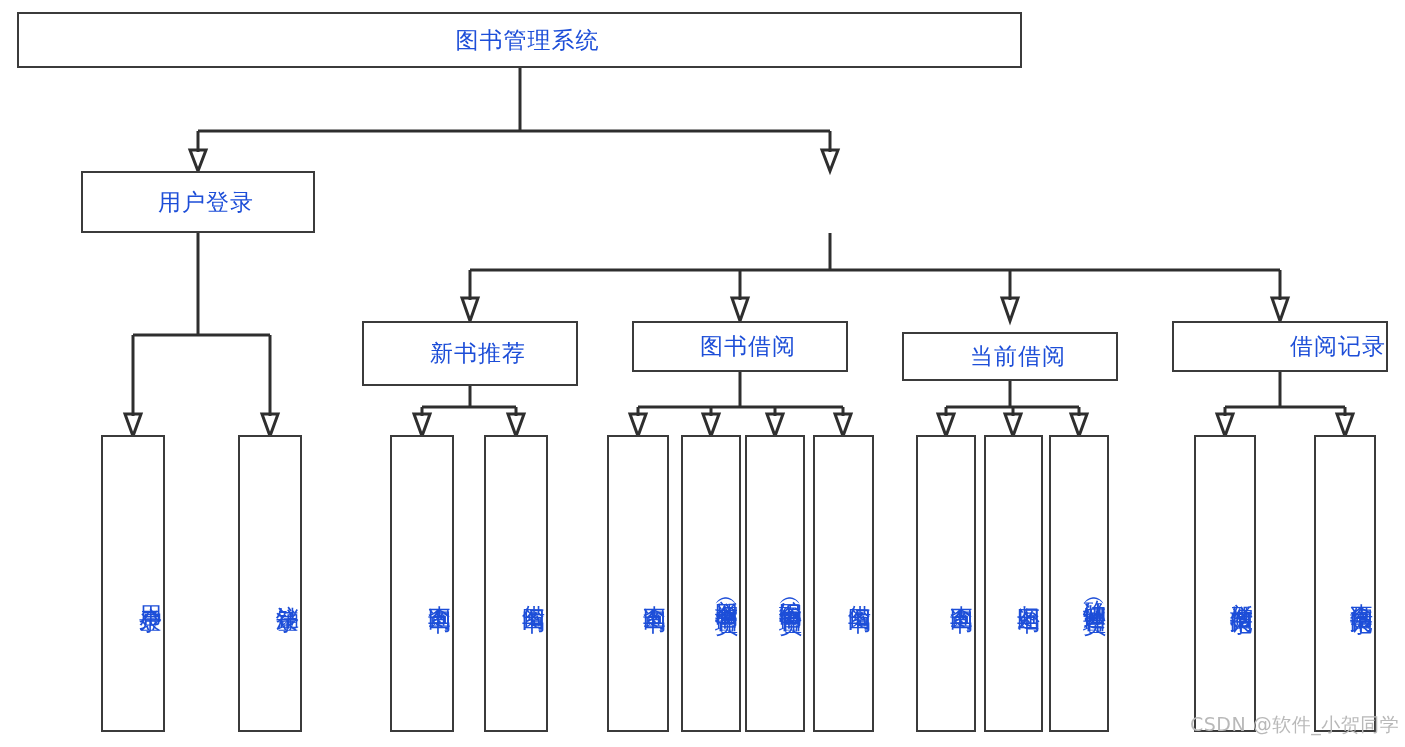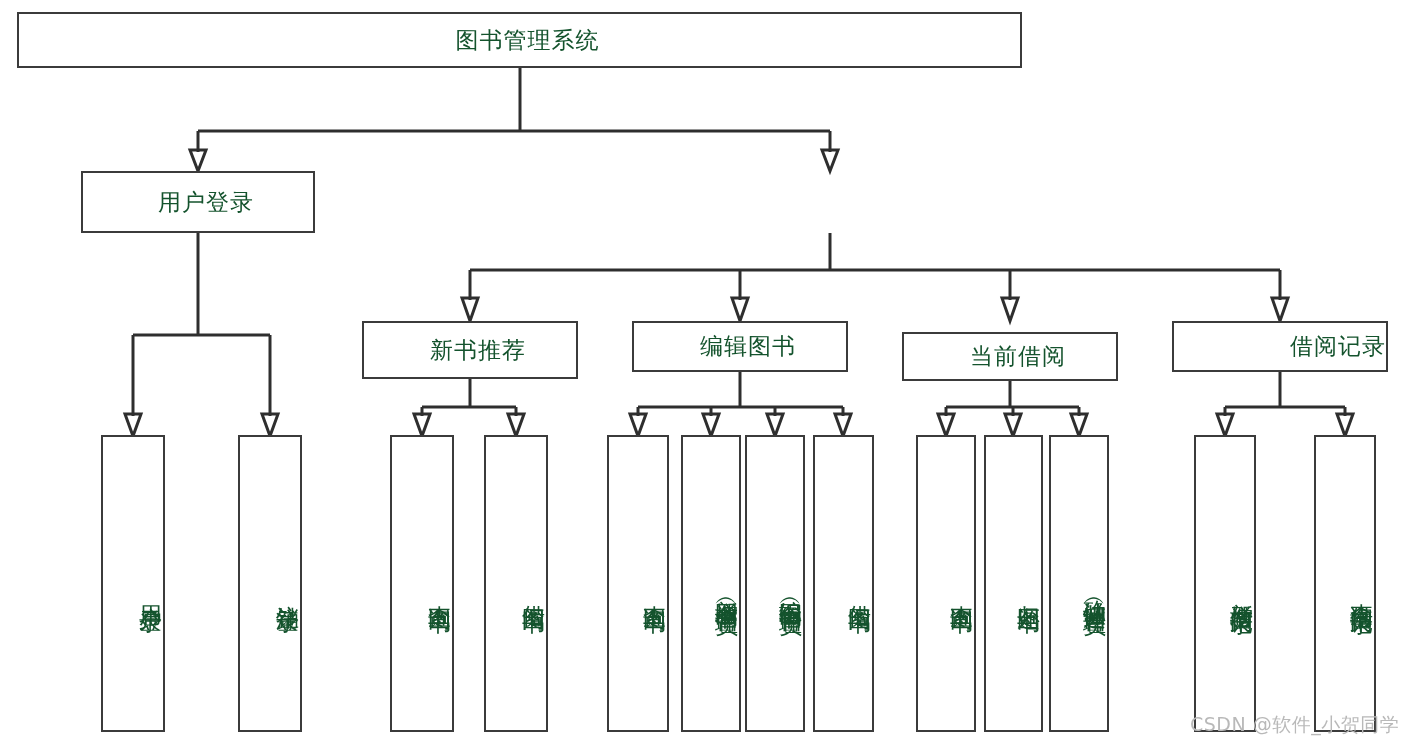--- a/index.html
+++ b/index.html
@@ -18,21 +18,21 @@
     overflow: hidden;
   }
   .node {
     position: absolute;
     box-sizing: border-box;
     border: 2px solid #3b3b3b;
     background: #ffffff;
     display: flex;
     align-items: center;
     justify-content: center;
-    color: #14532d;
+    color: #1d4ed8;
     padding-left: 16px;
   }
   .node.horiz {
     font-size: 23px;
     letter-spacing: 1px;
   }
   .node.vert {
     writing-mode: vertical-rl;
     text-orientation: upright;
     font-size: 23px;
@@ -142,25 +142,25 @@
   </svg>
 
   <div class="node horiz root" style="left:17px; top:12px; width:1005px; height:56px;">
     <span>图书管理系统</span>
   </div>
 
   <div class="node horiz" style="left:81px; top:171px; width:234px; height:62px;">
     <span>用户登录</span>
   </div>
 
-  <div class="node horiz" style="left:362px; top:321px; width:216px; height:58px;">
+  <div class="node horiz" style="left:362px; top:321px; width:216px; height:65px;">
     <span>新书推荐</span>
   </div>
   <div class="node horiz" style="left:632px; top:321px; width:216px; height:51px;">
-    <span>编辑图书</span>
+    <span>图书借阅</span>
   </div>
   <div class="node horiz" style="left:902px; top:332px; width:216px; height:49px;">
     <span>当前借阅</span>
   </div>
   <div class="node horiz" style="left:1172px; top:321px; width:216px; height:51px;justify-content:flex-end;">
     <span>借阅记录</span>
   </div>
 
   <div class="node vert" style="left:101px; top:435px; width:64px; height:297px;">
     <span class="vlabel">用户登录</span>

